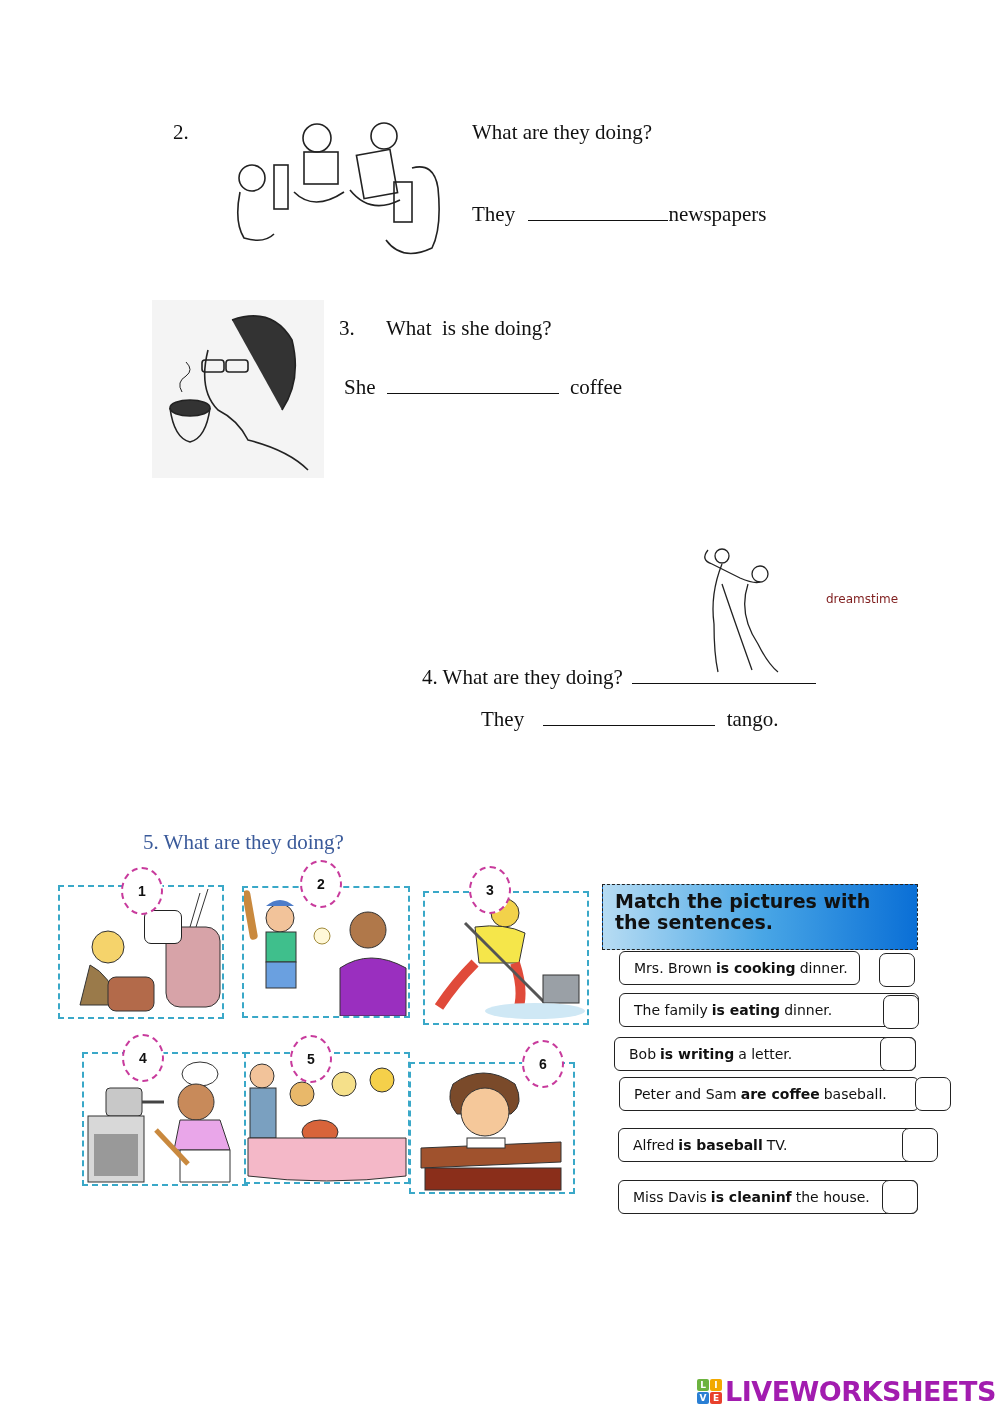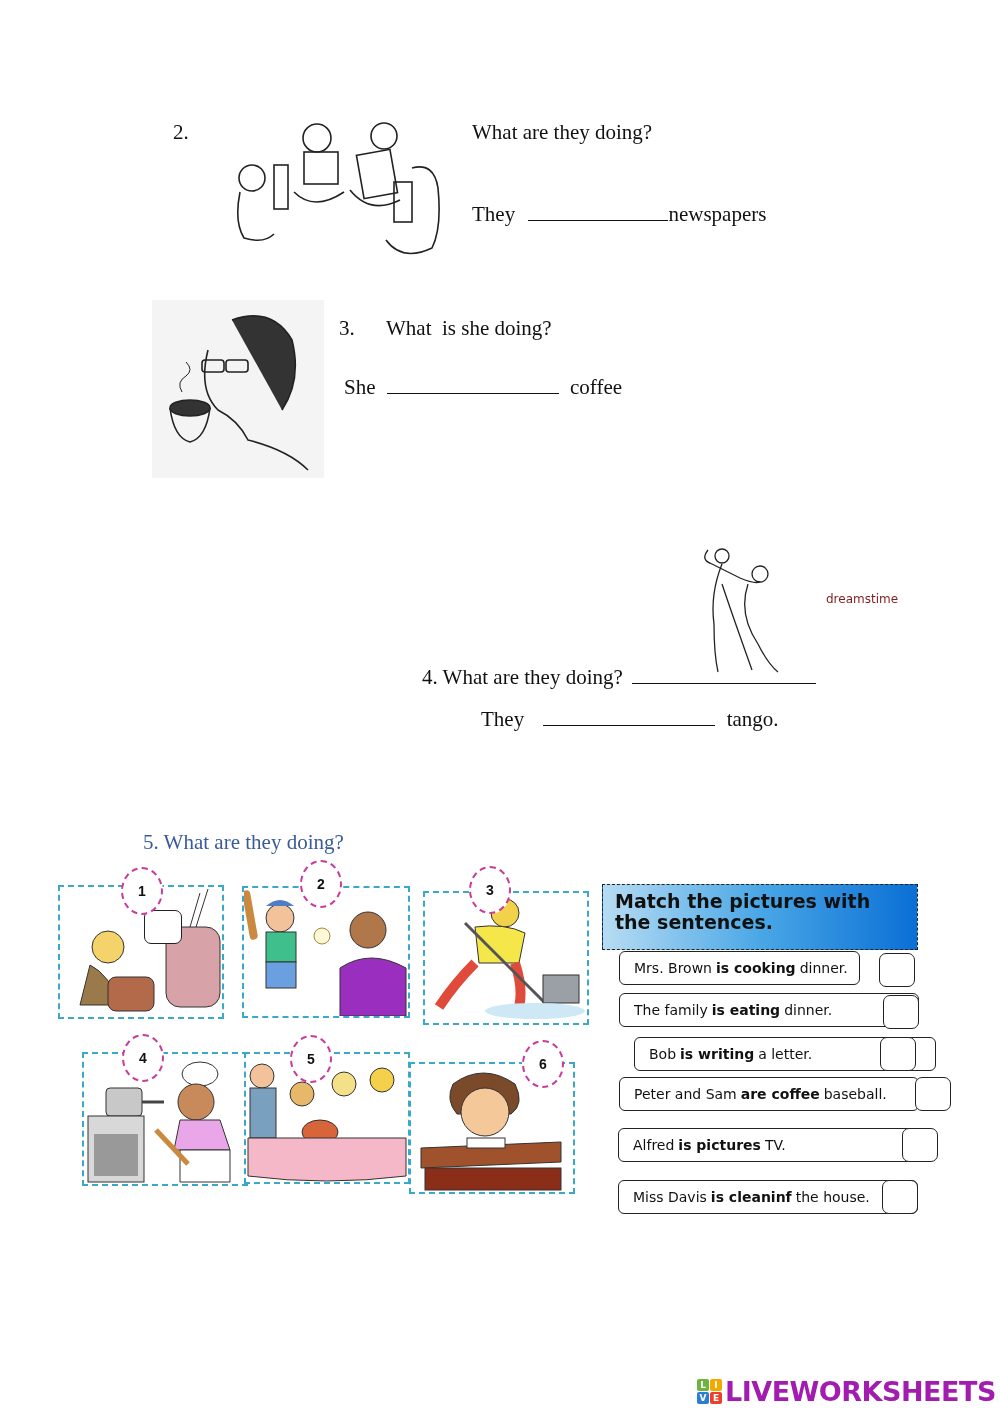--- a/index.html
+++ b/index.html
@@ -173,37 +173,37 @@
 </div>
 <div class="ansbox" style="left:879px;top:953px;"></div>
 
 <div class="sent" style="left:619px;top:993px;width:300px;">
   <span>The family</span>
     <b>is eating</b>
     <span>dinner.</span>
 </div>
 <div class="ansbox" style="left:883px;top:995px;"></div>
 
-<div class="sent" style="left:614px;top:1037px;width:302px;margin-left:20px;">
+<div class="sent" style="left:614px;top:1037px;width:302px;">
   <span>Bob</span>
     <b>is writing</b>
     <span>a letter.</span>
 </div>
 <div class="ansbox" style="left:880px;top:1037px;"></div>
 
 <div class="sent" style="left:619px;top:1077px;width:300px;text-align:right;">
   <span>Peter and Sam</span>
     <b>are coffee</b>
     <span>baseball.</span>
 </div>
 <div class="ansbox" style="left:915px;top:1077px;"></div>
 
 <div class="sent" style="left:618px;top:1128px;width:300px;">
   <span>Alfred</span>
-    <b>is pictures</b>
+    <b>is baseball</b>
     <span>TV.</span>
 </div>
 <div class="ansbox" style="left:902px;top:1128px;"></div>
 
 <div class="sent" style="left:618px;top:1180px;width:300px;">
   <span>Miss Davis</span>
     <b>is cleaninf</b>
     <span>the house.</span>
 </div>
 <div class="ansbox" style="left:882px;top:1180px;"></div>

